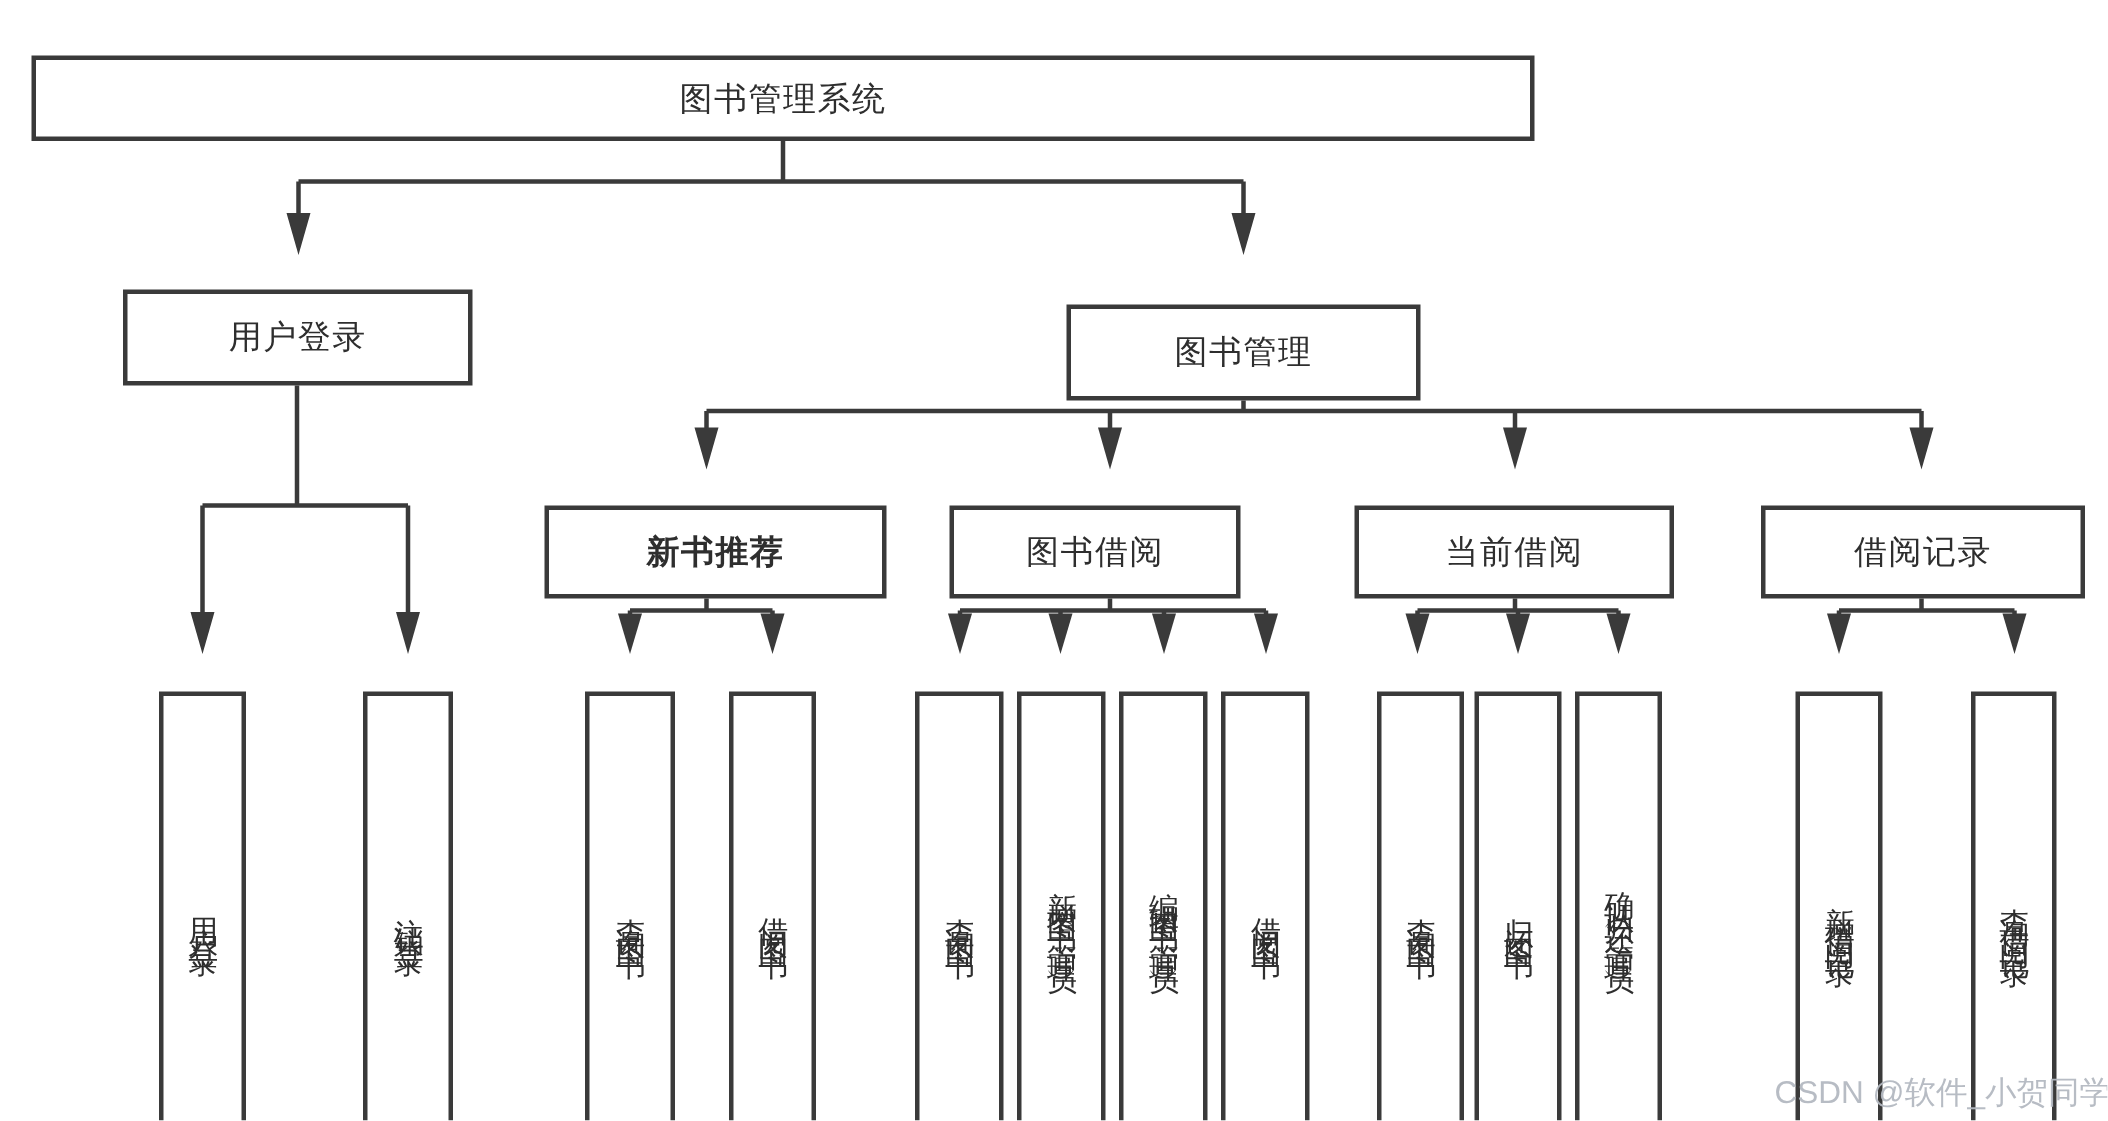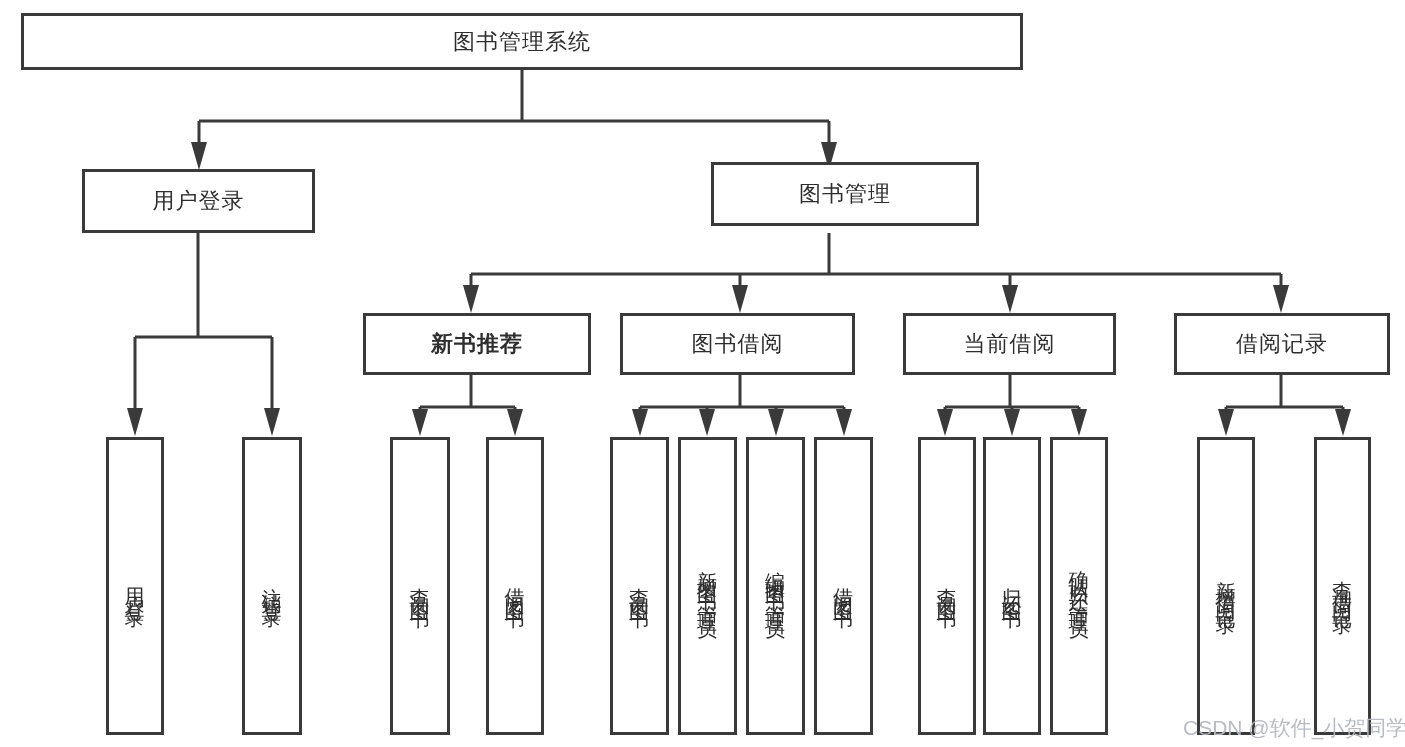--- a/index.html
+++ b/index.html
@@ -29,36 +29,37 @@
   .node {
     position: absolute;
     box-sizing: border-box;
     border: 3px solid var(--line, #3a3a3a);
     background: #ffffff;
     color: var(--text, #2e2e2e);
     display: flex;
     align-items: center;
     justify-content: center;
     text-align: center;
+    margin-top: 24px;
   }
   .h-node { font-size: 22px; letter-spacing: 1px; }
   .v-node {
     writing-mode: vertical-rl;
     text-orientation: mixed;
     font-size: 20px;
     letter-spacing: 7px;
     line-height: 1;
     padding: 6px 0;
   }
   
   #root            { left: 21px;   top: 13px;  width: 1002px; height: 57px; }
   #user_login      { left: 82px;   top: 169px; width: 233px;  height: 64px; }
-  #book_mgmt       { left: 711px;  top: 162px; width: 268px;  height: 64px; }
+  #book_mgmt       { left: 711px;  top: 179px; width: 236px;  height: 64px; }
   #new_book_rec    { left: 363px;  top: 313px; width: 228px;  height: 62px; font-weight: bold; }
-  #book_borrow     { left: 620px;  top: 313px; width: 235px;  height: 62px; justify-content: center; }
+  #book_borrow     { left: 633px;  top: 313px; width: 194px;  height: 62px; justify-content: center; }
   #current_borrow  { left: 903px;  top: 313px; width: 213px;  height: 62px; }
   #borrow_records  { left: 1174px; top: 313px; width: 216px;  height: 62px; }
   .leaf            { top: 437px; height: 298px; }
   #leaf_user_login { left: 106px;  width: 58px; }
   #leaf_logout     { left: 242px;  width: 60px; }
   #leaf_rec_query  { left: 390px;  width: 60px; }
   #leaf_rec_borrow { left: 486px;  width: 58px; }
   #leaf_bb_query   { left: 610px;  width: 59px; }
   #leaf_bb_add     { left: 678px;  width: 59px; }
   #leaf_bb_edit    { left: 746px;  width: 59px; }

